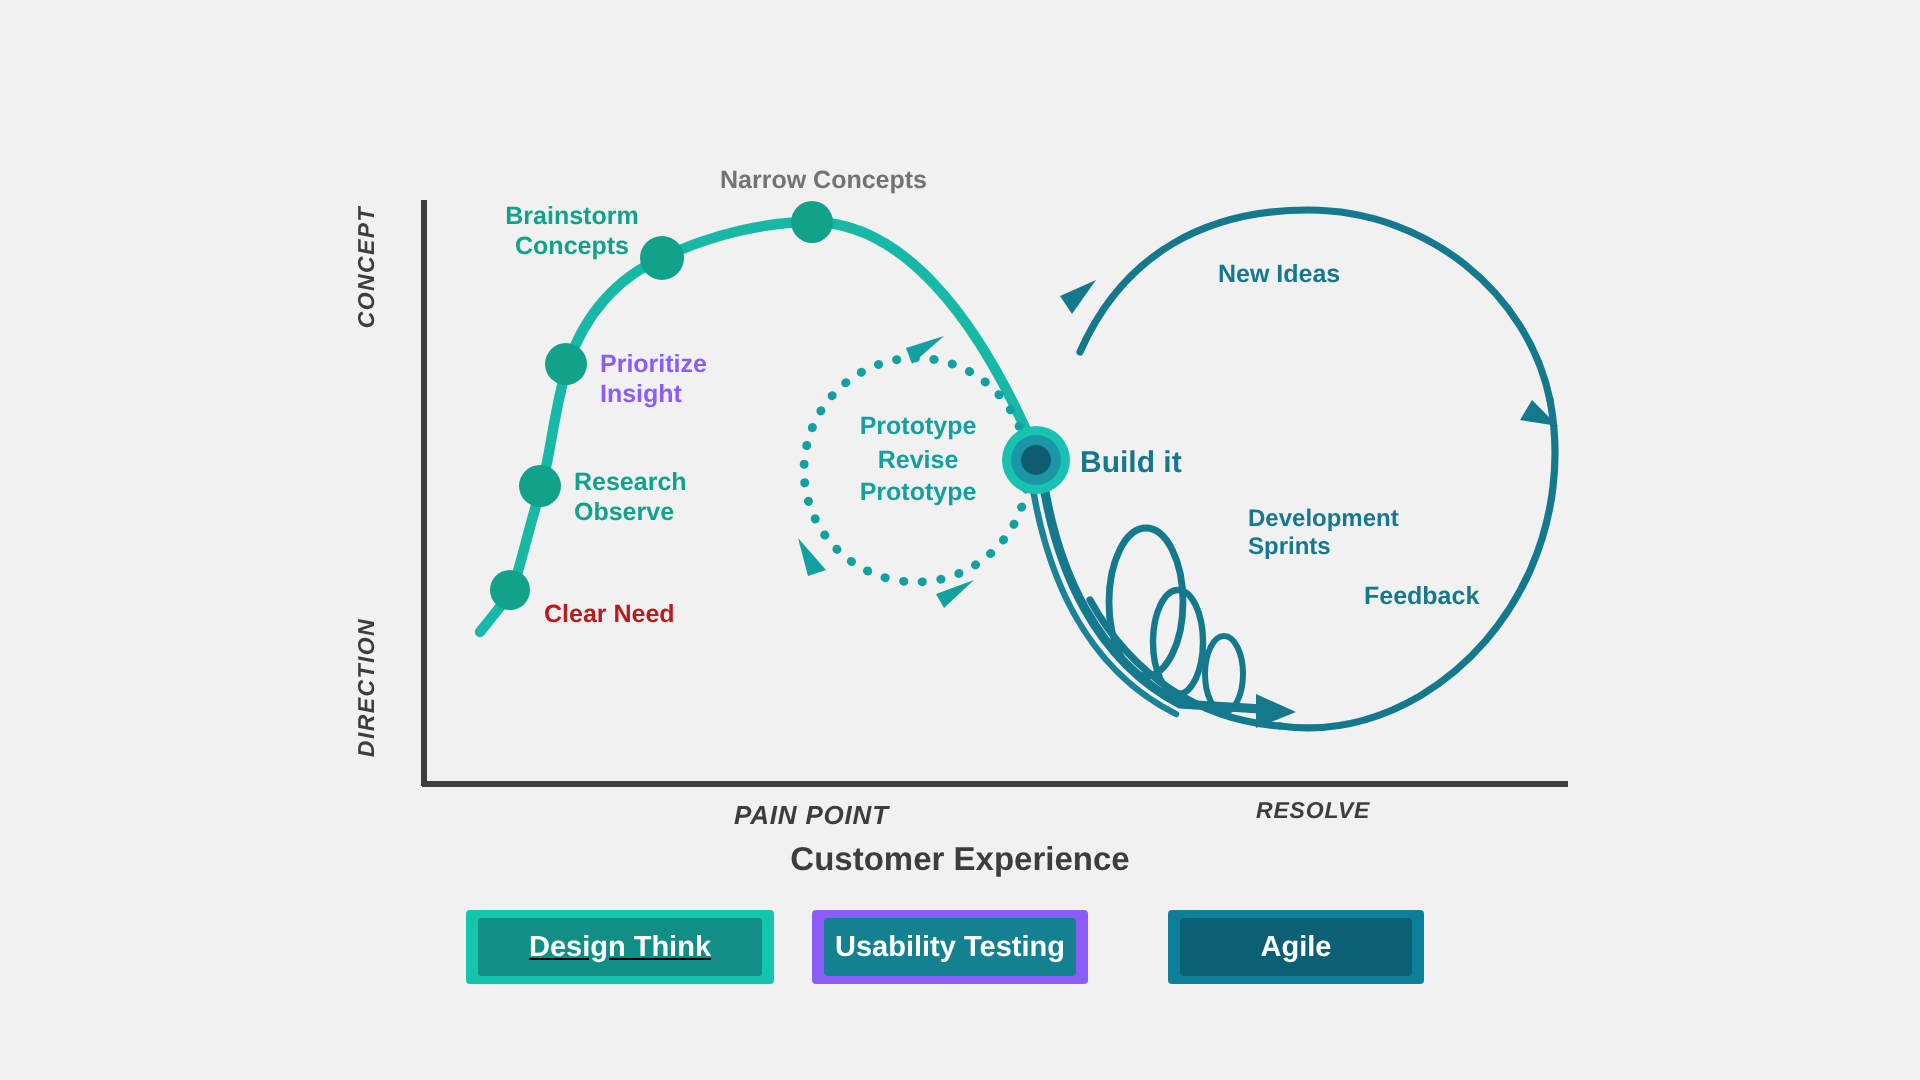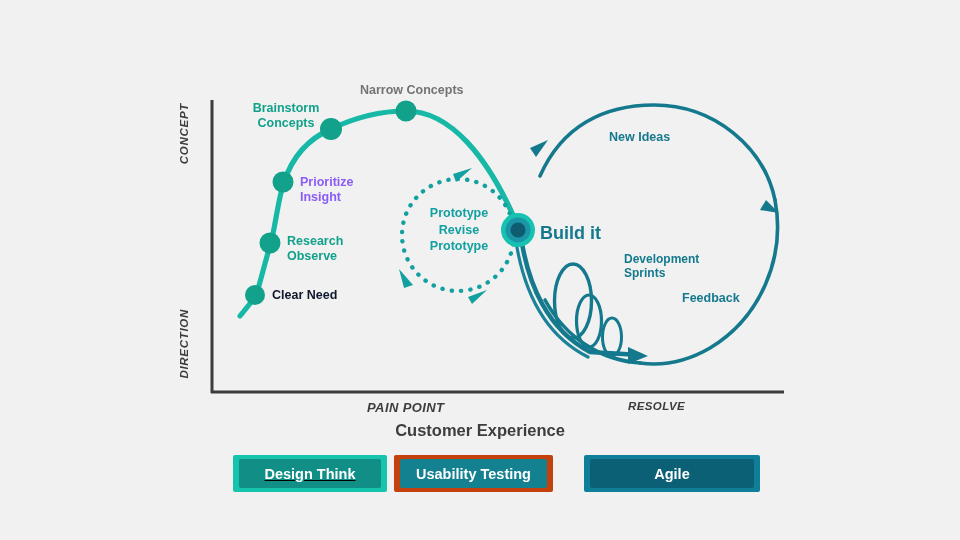--- a/index.html
+++ b/index.html
@@ -68,23 +68,23 @@
   .btn-label {
     position: relative;
     font-size: 14.5px;
     font-weight: bold;
     color: #ffffff;
     white-space: nowrap;
     z-index: 2;
   }
   #btn0 { left: 233px; width: 154px; background: #14c4ad; text-decoration: underline; }
   #btn0 .btn-inner { background: #118e85; }
-  #btn1 { left: 394px; width: 159px; background: #c2410c; }
+  #btn1 { left: 406px; width: 138px; background: #8b5cf6; }
   #btn1 .btn-inner { background: #13818f; }
-  #btn2 { left: 584px; width: 176px; background: #0f7e98; }
+  #btn2 { left: 584px; width: 128px; background: #0f7e98; }
   #btn2 .btn-inner { background: #0c6076; }
 
   .dlabel {
     position: absolute;
     font-weight: bold;
     white-space: nowrap;
     line-height: 1.18;
   }
   .axis-text {
     position: absolute;
@@ -166,21 +166,21 @@
               writing-mode:vertical-rl; transform:rotate(180deg); transform-origin:center;">DIRECTION</div>
 
   <div class="axis-text" style="left:322px; top:400px; font-size:13px; letter-spacing:0.4px;margin-left:45px;">PAIN POINT</div>
 
   <div class="axis-text" style="left:628px; top:400px; font-size:11.5px; letter-spacing:0.4px;">RESOLVE</div>
 
   <div style="position:absolute; left:0; top:421px; width:960px; text-align:center;
               font-size:16.5px; font-weight:bold; color:#3d3d3d;
               font-family:'Liberation Sans', sans-serif;">Customer Experience</div>
 
-  <div class="dlabel" style="left:272px; top:288px; font-size:12.5px; color:#0f172a;">Clear Need</div>
+  <div class="dlabel" style="left:272px; top:300px; font-size:12.5px; color:#b91c1c;">Clear Need</div>
 
   <div class="dlabel" style="left:287px; top:234px; font-size:12.5px; color:#12a18a;">
     <span>Research</span><br>
     <span>Observe</span>
   </div>
 
   <div class="dlabel" style="left:300px; top:175px; font-size:12.5px; color:#8b5cf6;">
     <span>Prioritize</span><br>
     <span>Insight</span>
   </div>
@@ -191,21 +191,21 @@
   </div>
 
   <div class="dlabel" style="left:360px; top:83px; font-size:12.5px; color:#737373;">Narrow Concepts</div>
 
   <div class="dlabel" style="left:404px; top:205px; width:110px; text-align:center; font-size:12.5px; color:#12a0a0; line-height:1.33;">
     <span>Prototype</span><br>
     <span>Revise</span><br>
     <span>Prototype</span>
   </div>
 
-  <div class="dlabel" style="left:540px; top:223px; font-size:18px; color:#15798e;">Build it</div>
+  <div class="dlabel" style="left:540px; top:223px; font-size:15px; color:#15798e;">Build it</div>
 
   <div class="dlabel" style="left:609px; top:130px; font-size:12.5px; color:#15798e;">New Ideas</div>
 
   <div class="dlabel" style="left:682px; top:291px; font-size:12.5px; color:#15798e;">Feedback</div>
 
   <div class="dlabel" style="left:624px; top:252px; font-size:12px; color:#15798e;">
     <span>Development</span><br>
     <span>Sprints</span>
   </div>
 

